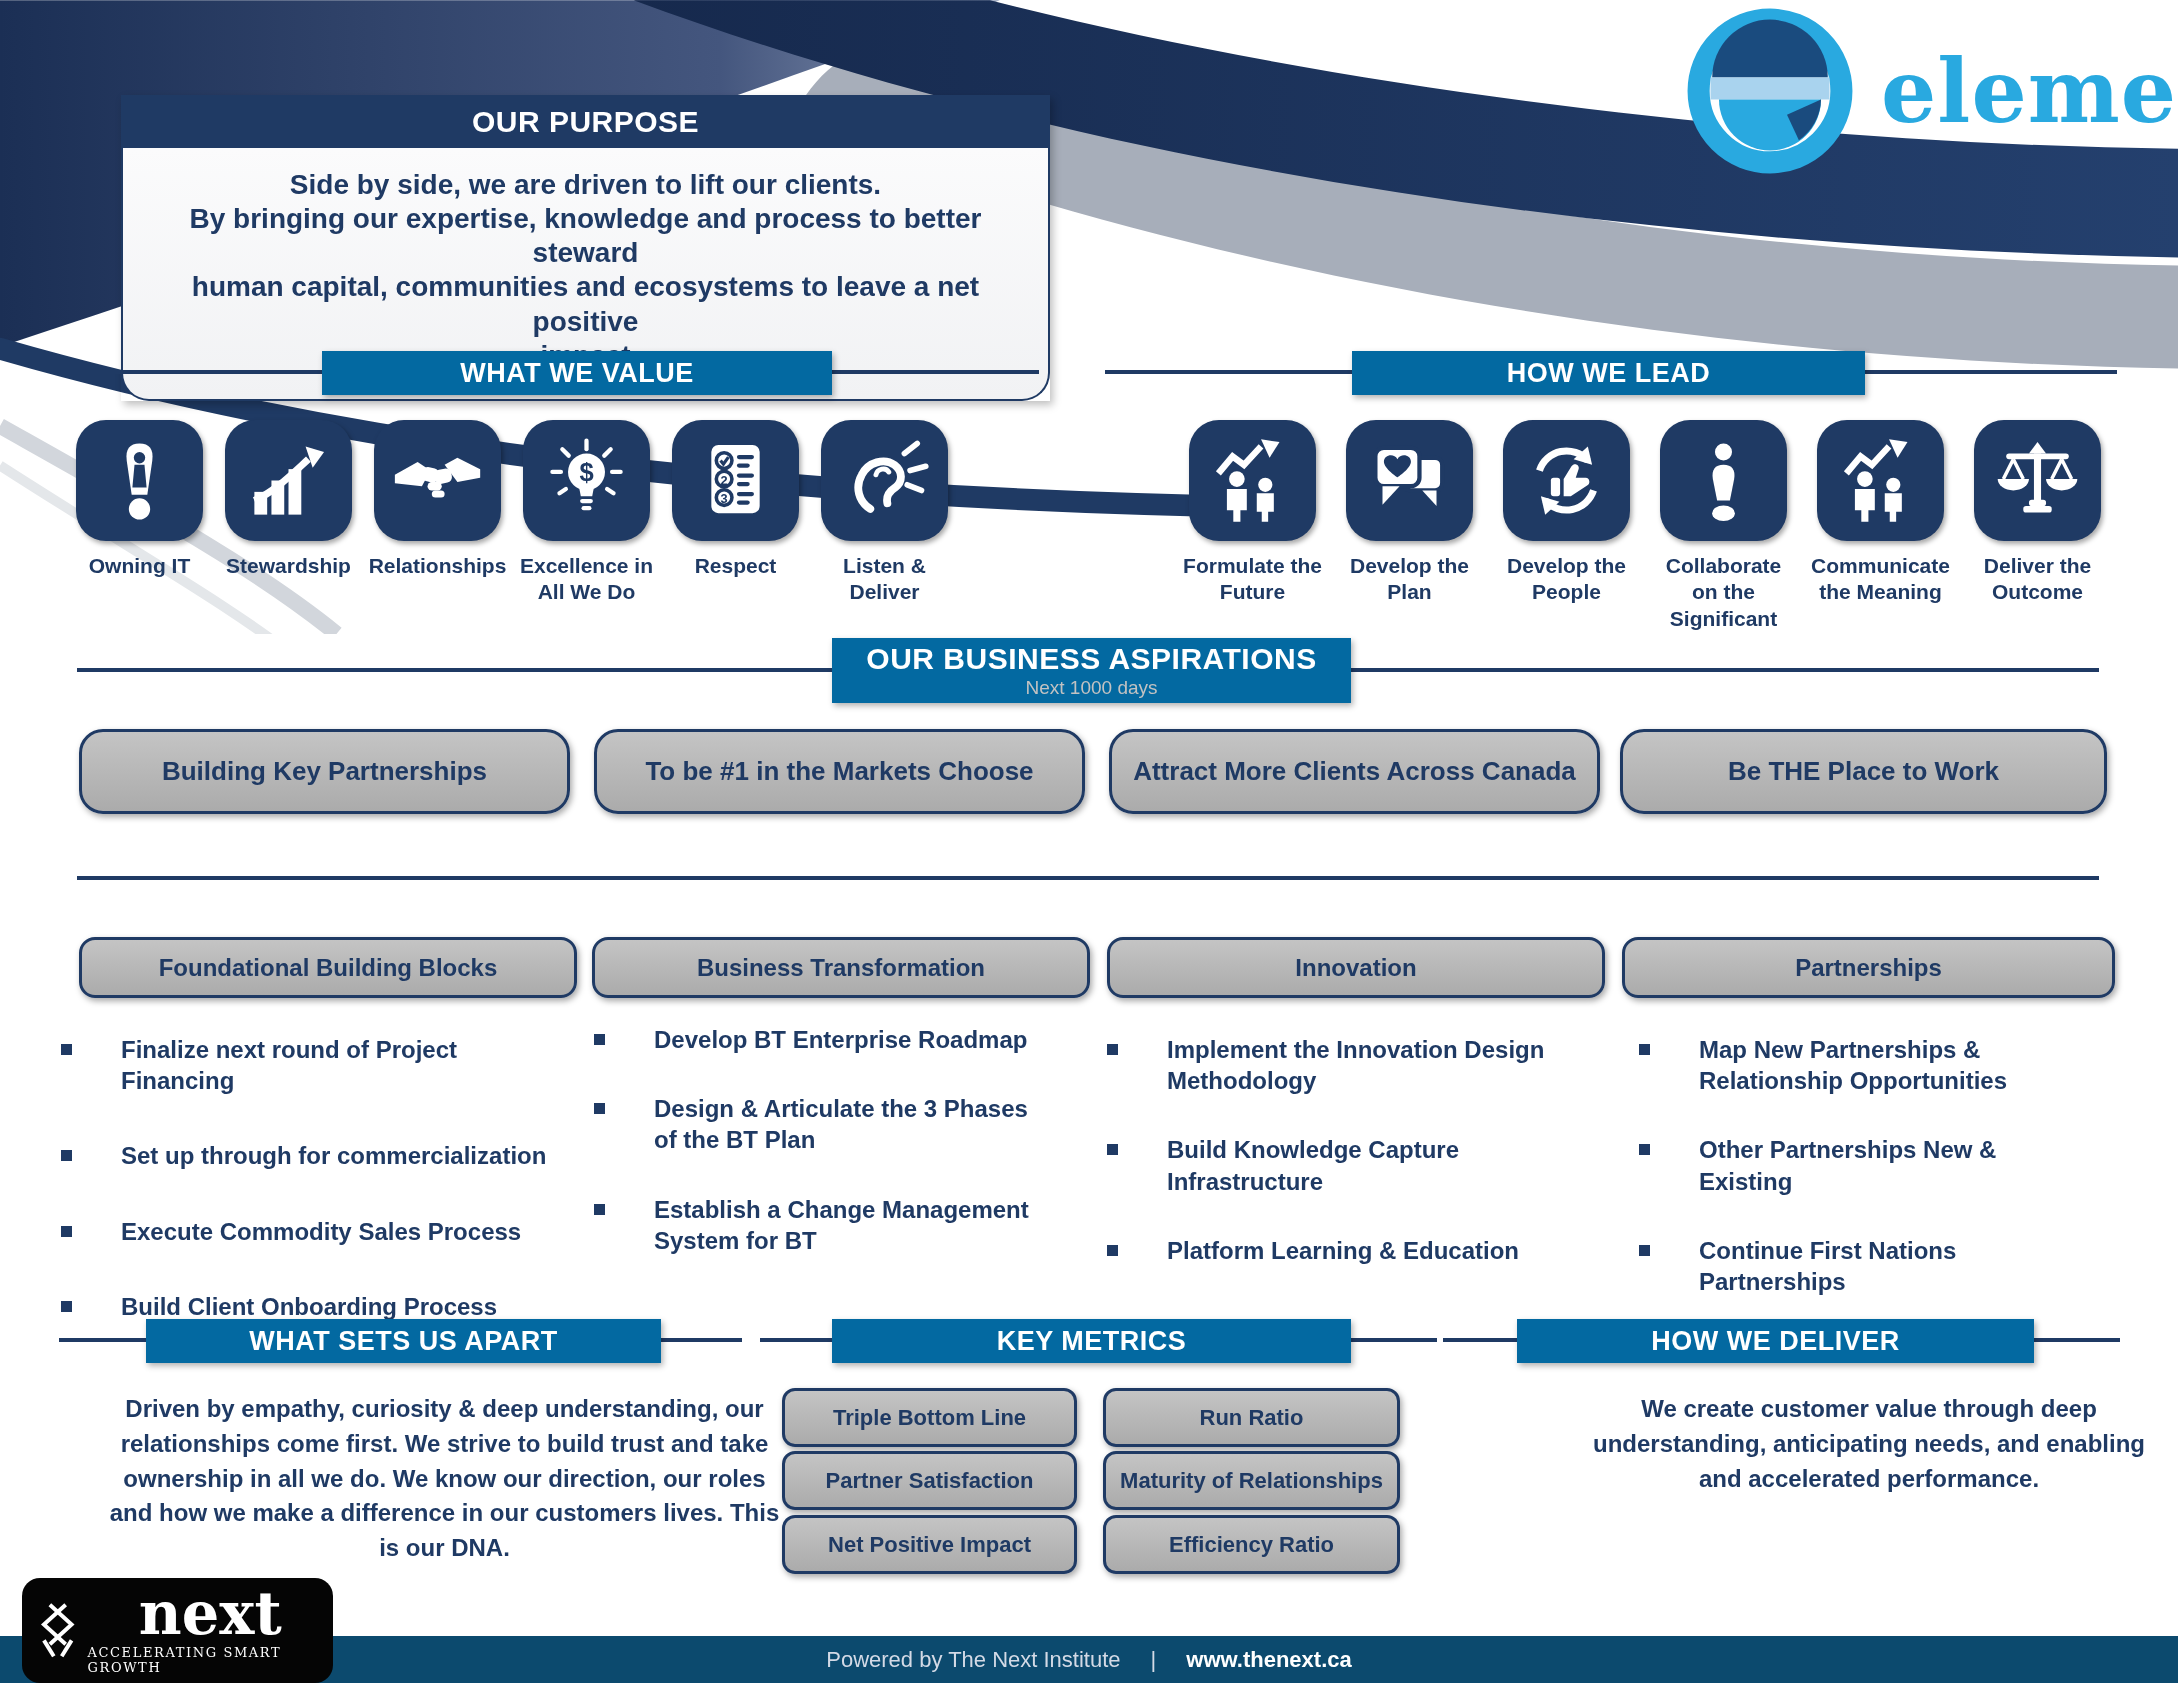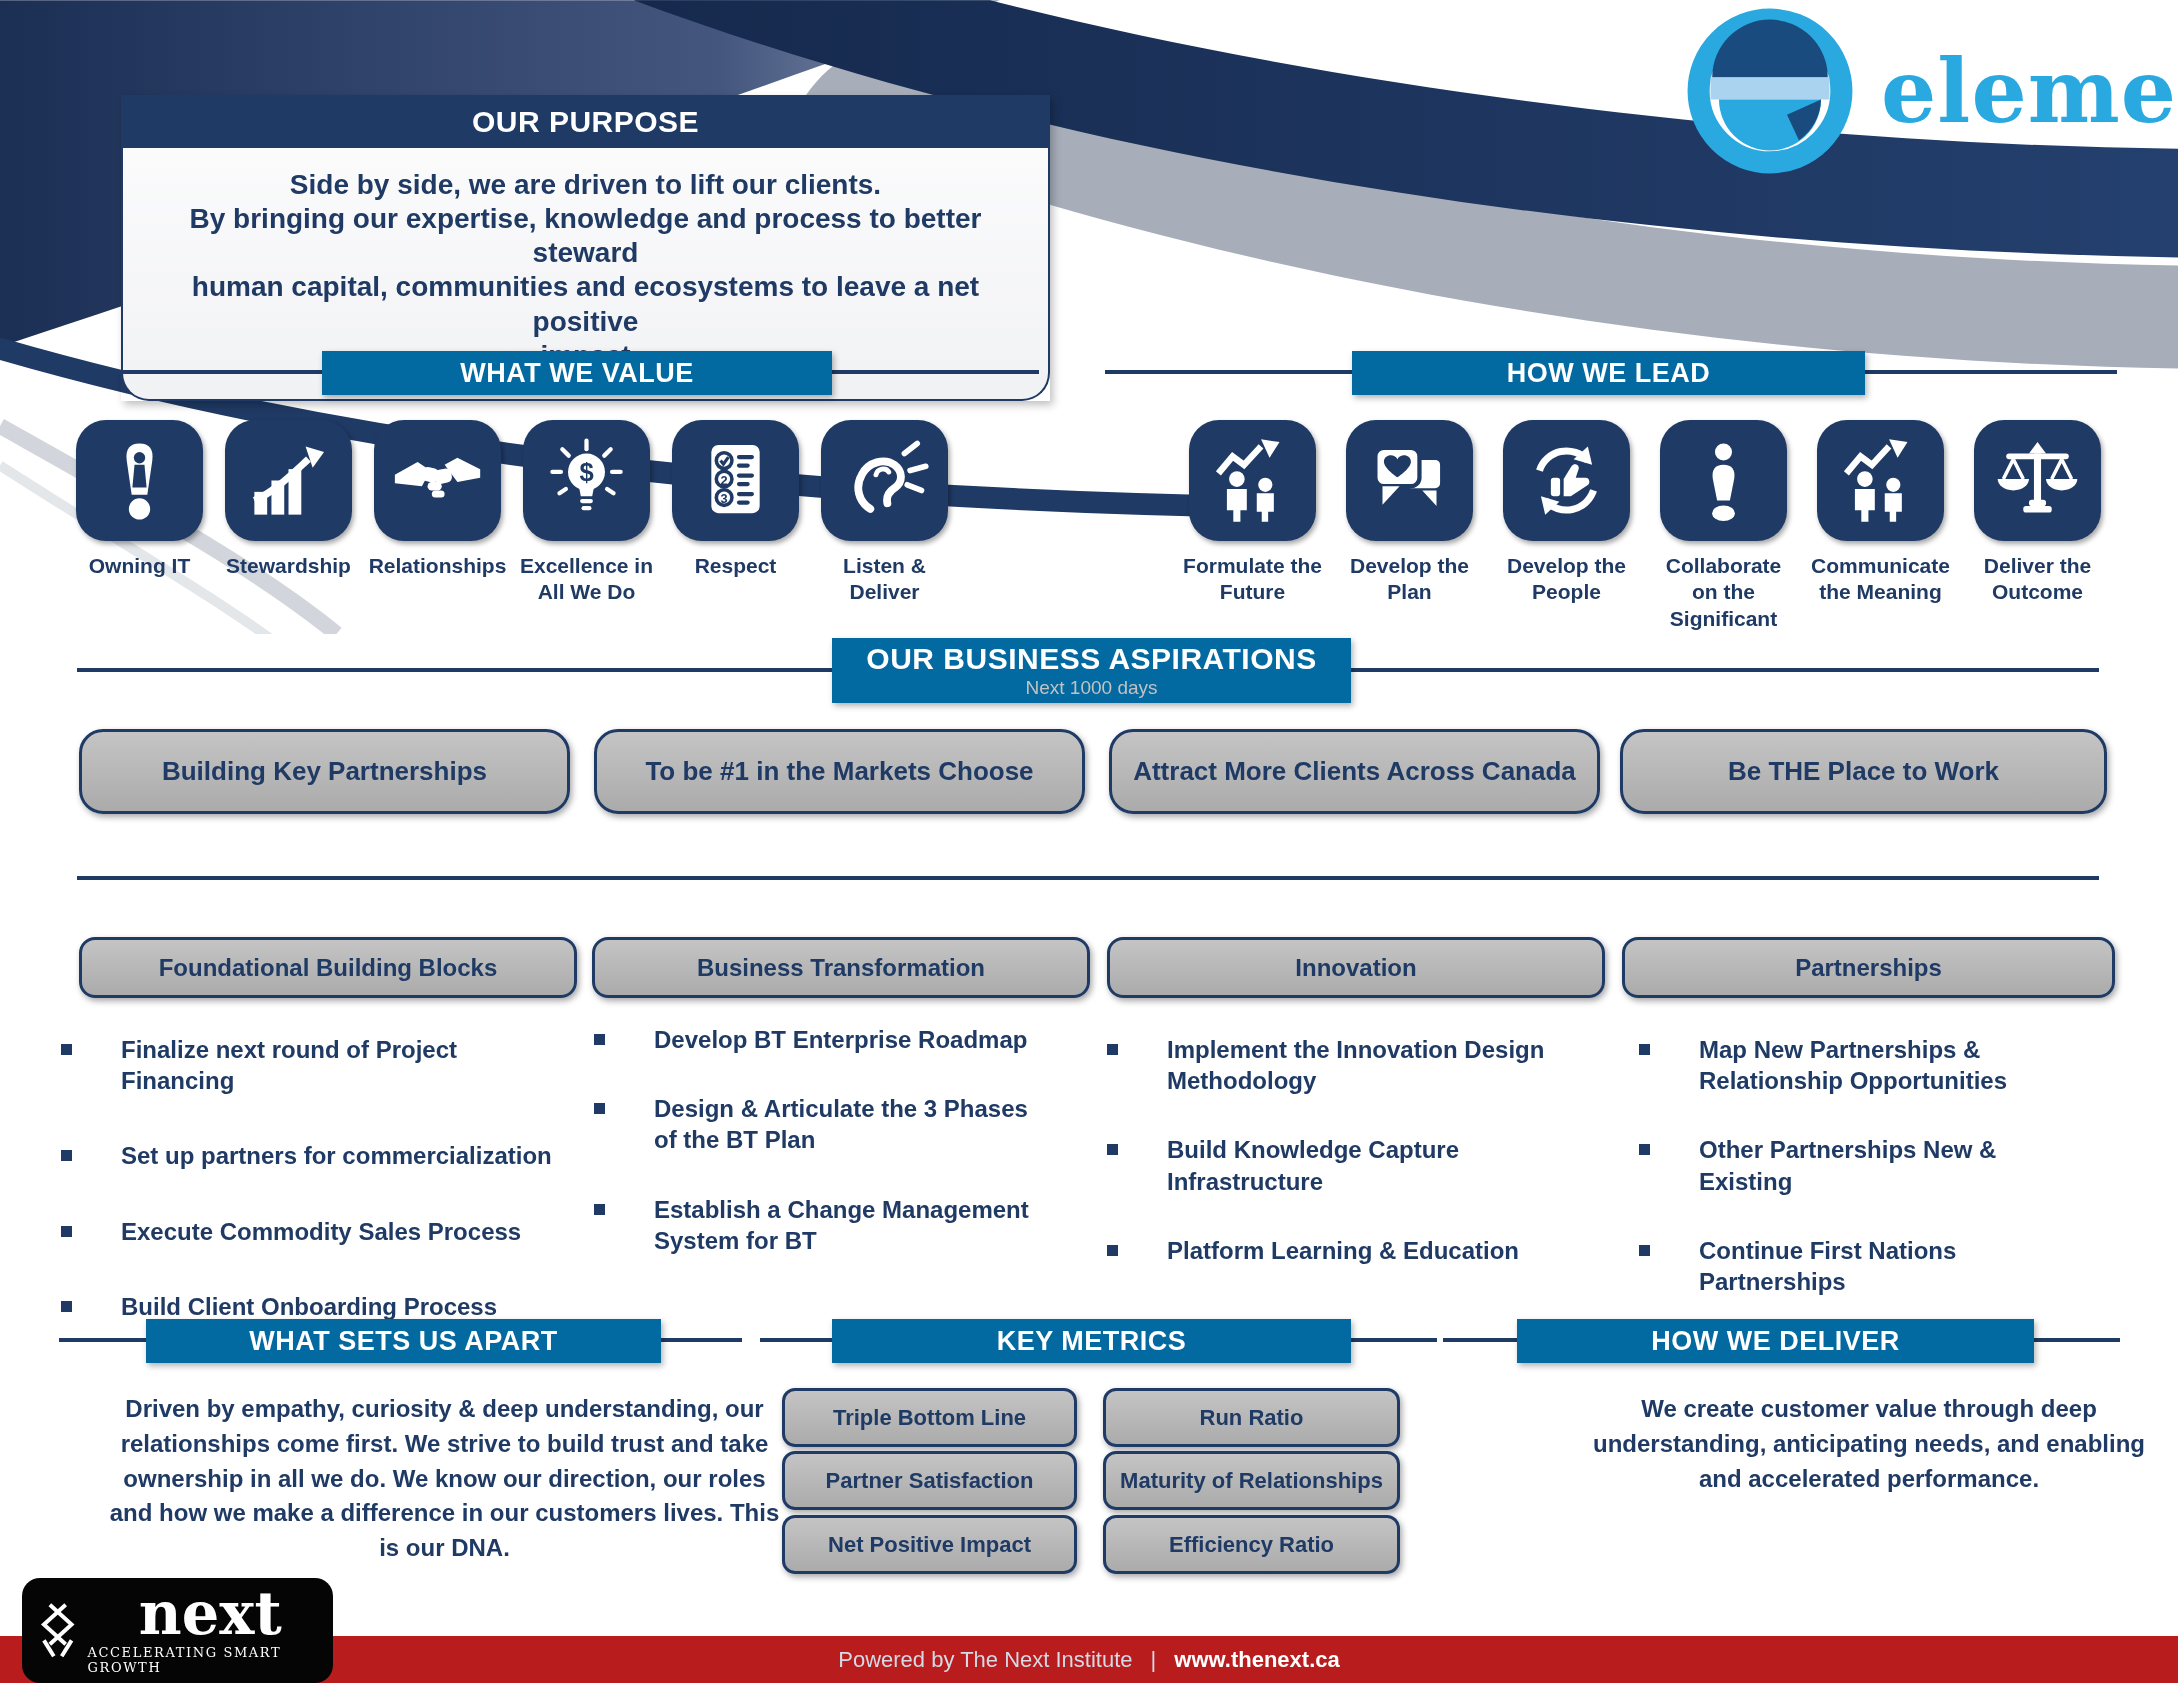--- a/index.html
+++ b/index.html
@@ -53,22 +53,22 @@
   
   .bullets{list-style:none;margin:0;padding:0;}
   .bullets li{display:flex;margin-bottom:38px;}
   .bullets .sq{flex:0 0 11px;width:11px;height:11px;background:#1F3A64;margin-top:10px;margin-right:49px;}
   .bullets .btxt{font-size:24px;font-weight:bold;color:#1F3A64;line-height:1.3;}
   .col-wide li{margin-bottom:44px;}
 
   .para{font-size:24px;font-weight:bold;color:#1F3A64;text-align:center;line-height:1.45;}
 
   
-  .footer-bar{left:0;top:1636px;width:2178px;height:48px;background:#b91c1c;display:flex;
-              align-items:center;justify-content:center;gap:18px;}
+  .footer-bar{left:0;top:1636px;width:2178px;height:48px;background:#0c4a6e;display:flex;
+              align-items:center;justify-content:center;gap:30px;}
   .footer-powered{color:#D4DAE6;font-size:22px;}
   .footer-sep{color:#D4DAE6;font-size:22px;}
   .footer-site{color:#fff;font-size:22px;font-weight:bold;}
 
   .next-box{left:0;top:1578px;width:311px;height:105px;background:#050505;border-radius:18px;
             display:flex;align-items:center;padding-left:16px;box-sizing:border-box;margin-left:22px;}
   .next-col{display:flex;flex-direction:column;align-items:center;margin-left:10px;}
   .next-name{font-family:"DejaVu Serif",serif;color:#fff;font-size:59px;font-weight:bold;line-height:.95;}
   .next-tag{font-family:"DejaVu Serif",serif;color:#fff;font-size:13px;letter-spacing:1.6px;margin-top:2px;}
 </style>
@@ -345,21 +345,21 @@
   <div class="abs gray-btn focus-btn" style="left:1107px;top:937px;width:492px;">Innovation</div>
   <div class="abs gray-btn focus-btn" style="left:1622px;top:937px;width:487px;">Partnerships</div>
 
   <ul class="abs bullets col-wide" style="left:61px;top:1034px;width:510px;">
     <li>
         <span class="sq"></span>
         <span class="btxt">Finalize next round of Project Financing</span>
       </li>
     <li>
         <span class="sq"></span>
-        <span class="btxt">Set up partners for commercialization</span>
+        <span class="btxt">Set up through for commercialization</span>
       </li>
     <li>
         <span class="sq"></span>
         <span class="btxt">Execute Commodity Sales Process</span>
       </li>
     <li>
         <span class="sq"></span>
         <span class="btxt">Build Client Onboarding Process</span>
       </li>
   </ul>

